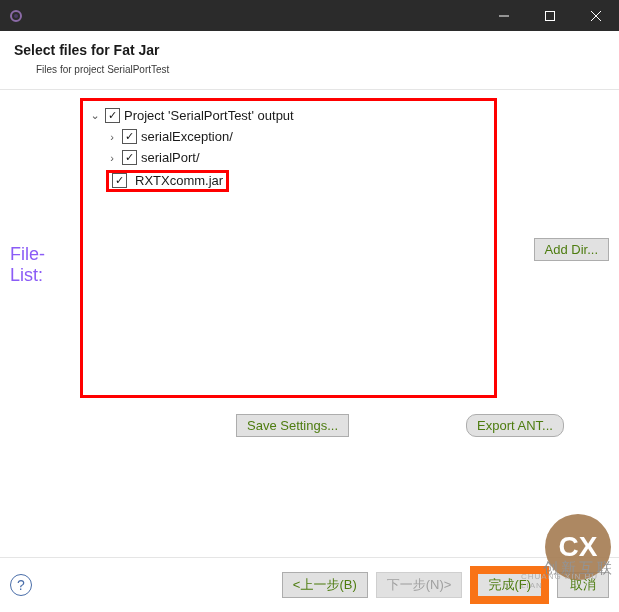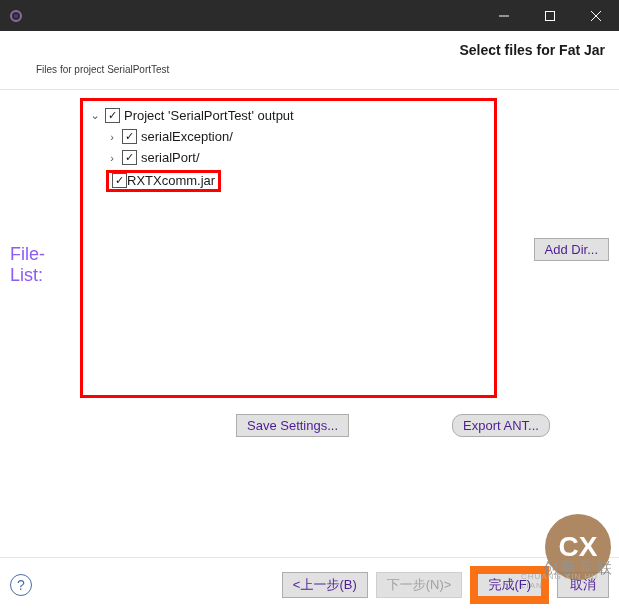--- a/index.html
+++ b/index.html
@@ -8,42 +8,42 @@
 
   .titlebar { height:31px; background:#2b2b2b; display:flex; align-items:center; }
   .titlebar .app-icon { width:31px; height:31px; display:flex; align-items:center; justify-content:center; }
   .titlebar .app-icon svg { width:16px; height:16px; }
   .titlebar .spacer { flex:1; }
   .titlebar .win-btn { width:46px; height:31px; display:flex; align-items:center; justify-content:center; color:#fff; font-size:10px; }
 
   .content { position:absolute; top:31px; left:0; right:0; bottom:0; background:#fff; }
 
   .hdr { padding:11px 14px 14px 14px; border-bottom:1px solid #e5e5e5; }
-  .hdr-title { font-size:14px; font-weight:bold; color:#1a1a1a; margin-bottom:6px;text-align:right; }
+  .hdr-title { font-size:14px; font-weight:bold; color:#1a1a1a; margin-bottom:6px; }
   .hdr-sub   { font-size:10px; color:#3a3a3a; margin-left:22px; }
 
   .body { padding:8px 10px 10px 10px; position:relative; }
   .row1 { display:flex; align-items:flex-start; gap:6px; }
   .label { font-size:18px; color:#8b5cf6; width:64px; padding-top:146px; }
   .tree-wrap { border:3px solid #ff0000; width:417px; height:300px; padding:4px 6px; background:#fff; overflow:auto; font-size:13px; position:relative; }
   .tree-node { display:flex; align-items:center; height:21px; gap:4px; white-space:nowrap; }
   .tree-node.lv0 { margin-left:0; }
   .tree-node.lv1 { margin-left:17px; }
   .expander { width:12px; font-size:11px; color:#5a5a5a; text-align:center; user-select:none; }
   .chk { width:15px; height:15px; border:1px solid #555; display:inline-flex; align-items:center; justify-content:center; font-size:11px; line-height:1; }
   .chk.checked::after { content:"✓"; color:#111; }
   .nlabel { color:#1a1a1a; }
-  .redbox { border:3px solid #ff0000; padding:0 3px; display:inline-flex; align-items:center; gap:0; height:22px; }
+  .redbox { border:3px solid #ff0000; padding:0 3px; display:inline-flex; align-items:center; gap:8px; height:22px; }
 
   .sidebtn { position:absolute; right:10px; top:148px; }
-  .btn { background:#e1e1e1; border:1px solid #adadad; font-size:13px; padding:3px 10px; color:#4c1d95; cursor:default; }
+  .btn { background:#e1e1e1; border:1px solid #adadad; font-size:13px; padding:3px 10px; color:#4d7c0f; cursor:default; }
   .btn.disabled { color:#a0a0a0; border-color:#cfcfcf; }
   .btn.primary { border:8px solid #f97316; padding:2px 10px; }
 
-  .row2 { display:flex; justify-content:flex-start; gap:2px; padding-left:226px; padding-top:16px; }
+  .row2 { display:flex; justify-content:flex-start; gap:16px; padding-left:226px; padding-top:16px; }
   .row2 .right { margin-left:auto; margin-right:0; }
 
   .footer { position:absolute; bottom:0; left:0; right:0; height:55px; border-top:1px solid #e5e5e5; display:flex; align-items:center; padding:0 10px; gap:8px; }
   .help-icon { width:22px; height:22px; border:1.5px solid #4a6ea9; border-radius:50%; color:#4a6ea9; font-size:14px; display:flex; align-items:center; justify-content:center; }
   .footer .spacer { flex:1; }
 
   .watermark { position:absolute; right:0; bottom:20px; width:98px; height:78px; pointer-events:none; opacity:0.9; }
   .watermark .c { width:66px; height:66px; border-radius:50%; background:#a57c52; color:#fff; display:flex; align-items:center; justify-content:center; font-size:28px; font-weight:bold; position:absolute; right:8px; top:0; }
   .watermark .t1 { position:absolute; bottom:14px; right:4px; font-size:15px; color:#888; letter-spacing:3px; }
   .watermark .t2 { position:absolute; bottom:2px; right:4px; font-size:8px; color:#aaa; letter-spacing:1px; }

